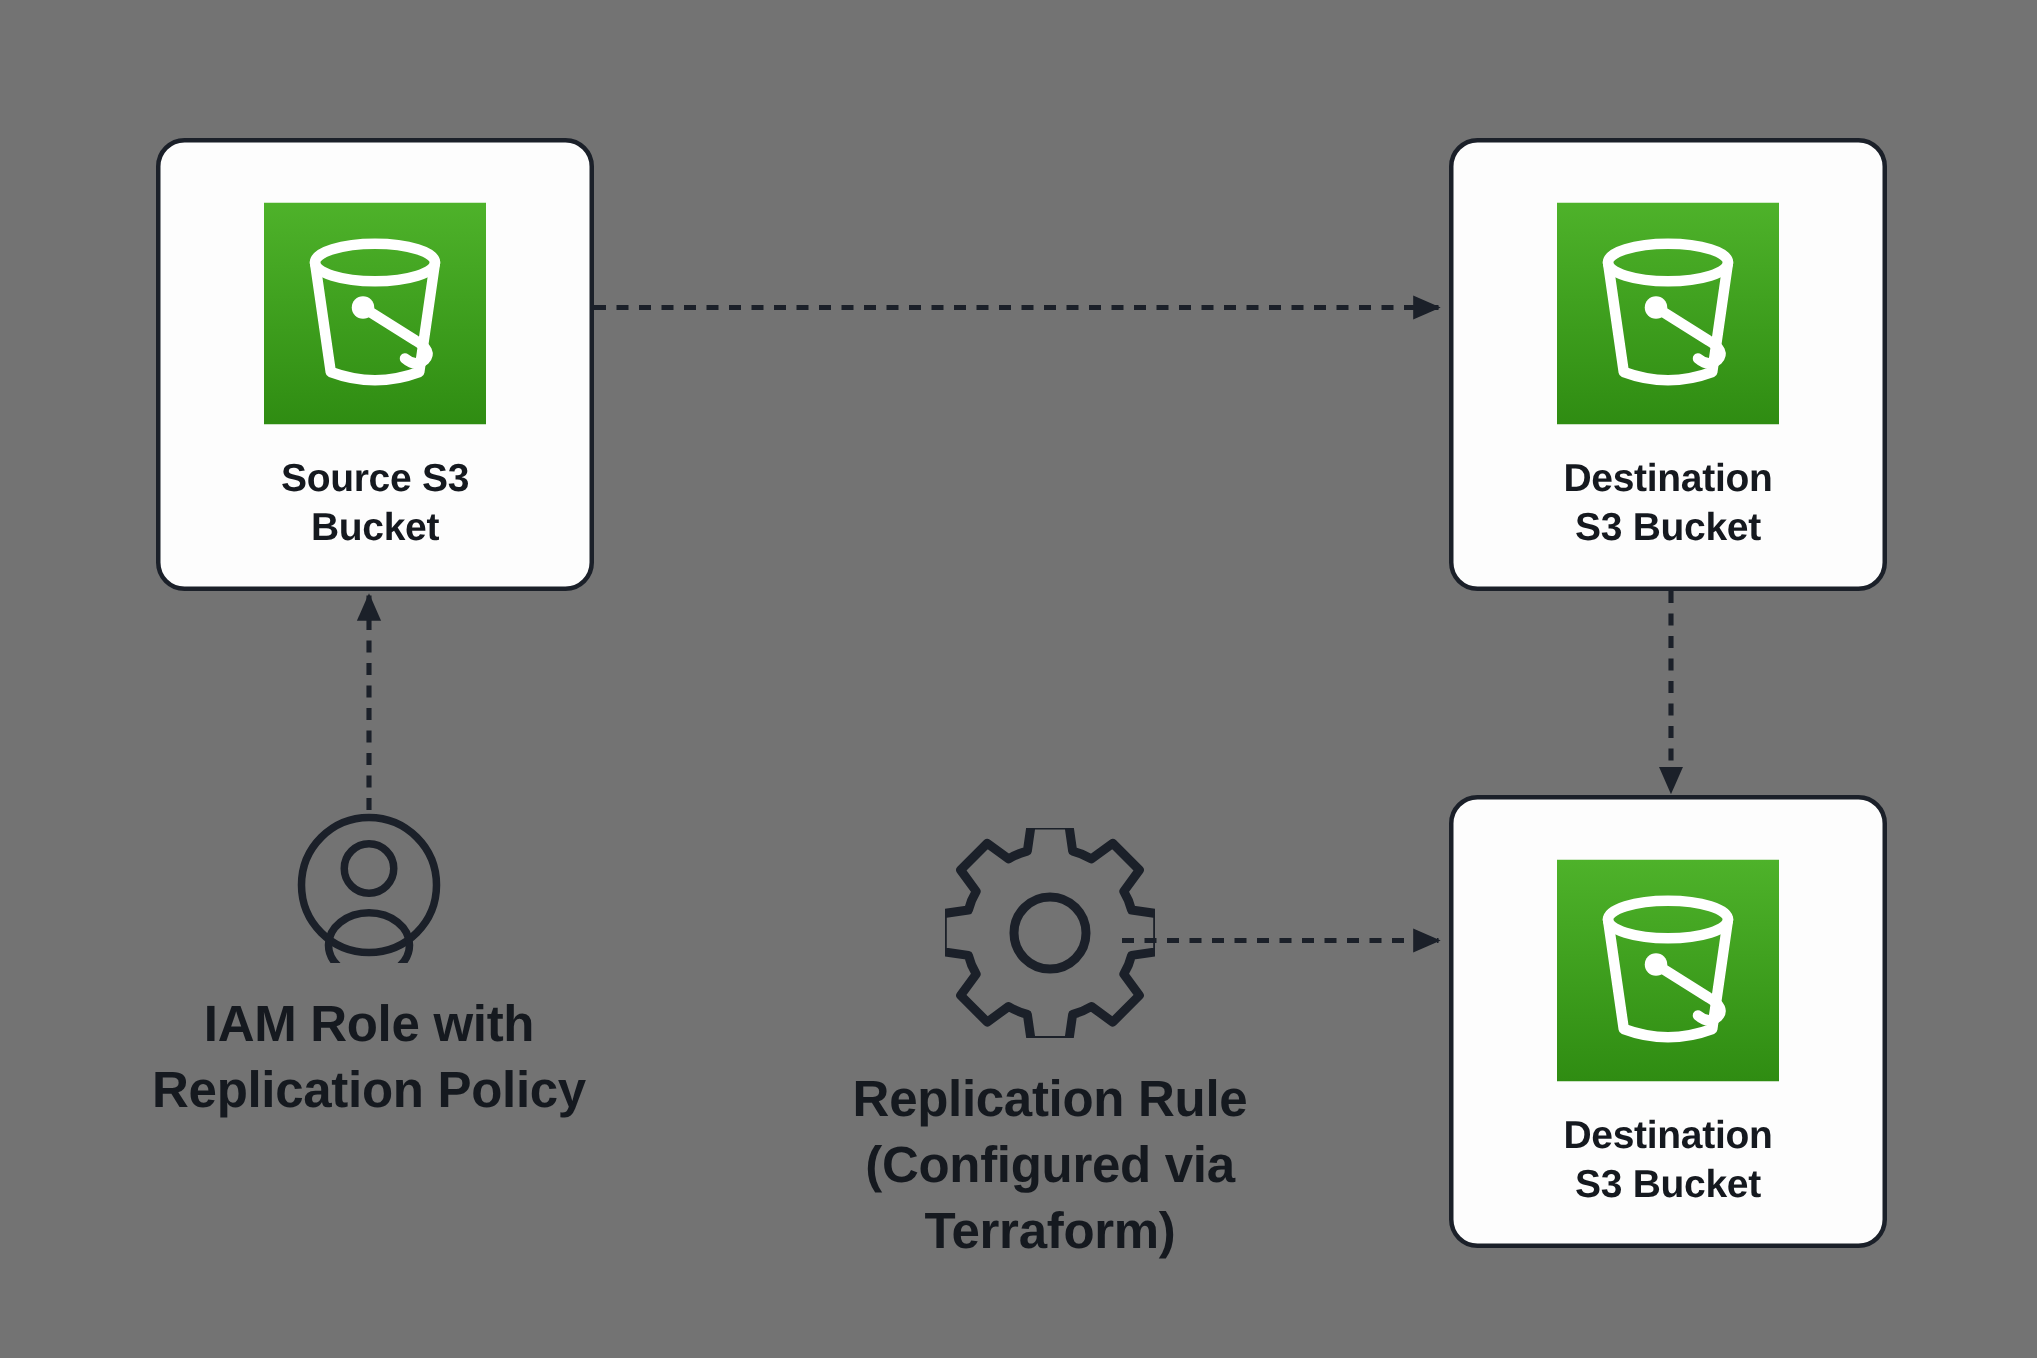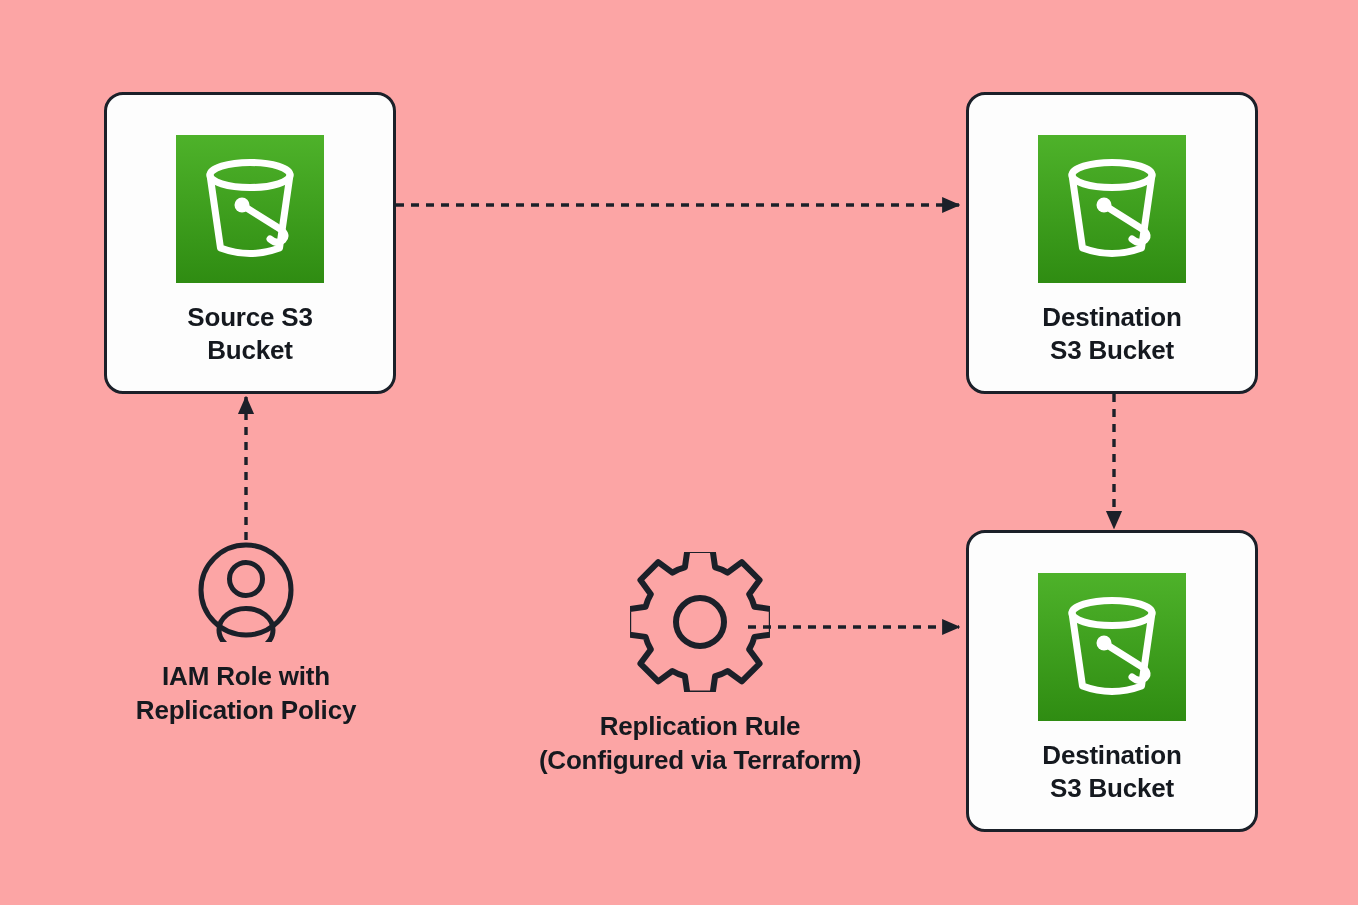--- a/index.html
+++ b/index.html
@@ -4,21 +4,21 @@
 <style>
   html, body {
     margin: 0;
     padding: 0;
     background: #ffffff;
   }
   #canvas {
     position: relative;
     width: 1358px;
     height: 905px;
-    background: #fca5a5;
+    background: #737373;
     font-family: "Liberation Sans", sans-serif;
     overflow: hidden;
   }
 
   
   .node-box {
     position: absolute;
     box-sizing: border-box;
     background: #fdfdfd;
     border: 3px solid #1b2029;
@@ -45,21 +45,21 @@
   .free-node {
     position: absolute;
     display: flex;
     flex-direction: column;
     align-items: center;
   }
   .free-label {
     text-align: center;
     color: #15191f;
     font-weight: bold;
-    font-size: 26px;
+    font-size: 34px;
     line-height: 1.3;
     letter-spacing: -0.2px;
     margin-top: 14px;
     white-space: pre-line;
   }
 
   
   #connectors {
     position: absolute;
     left: 0;

